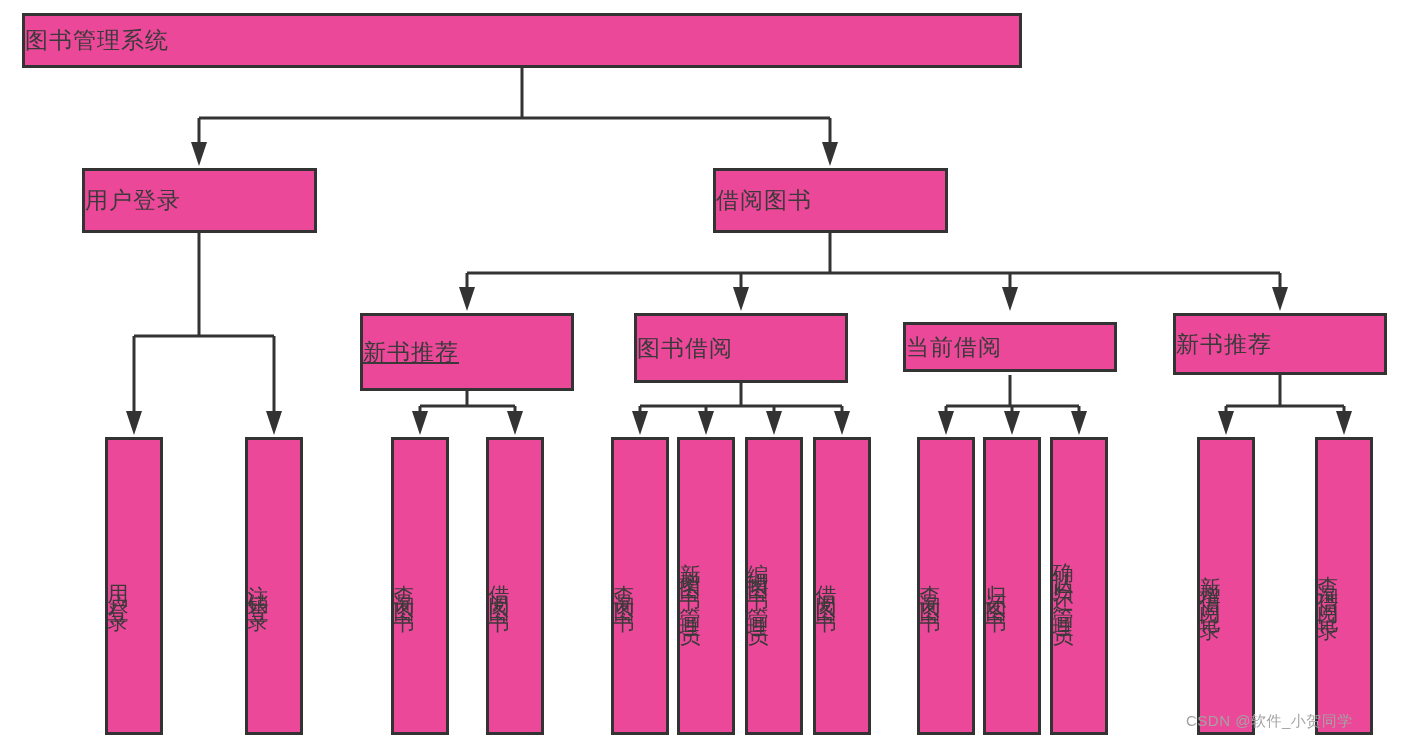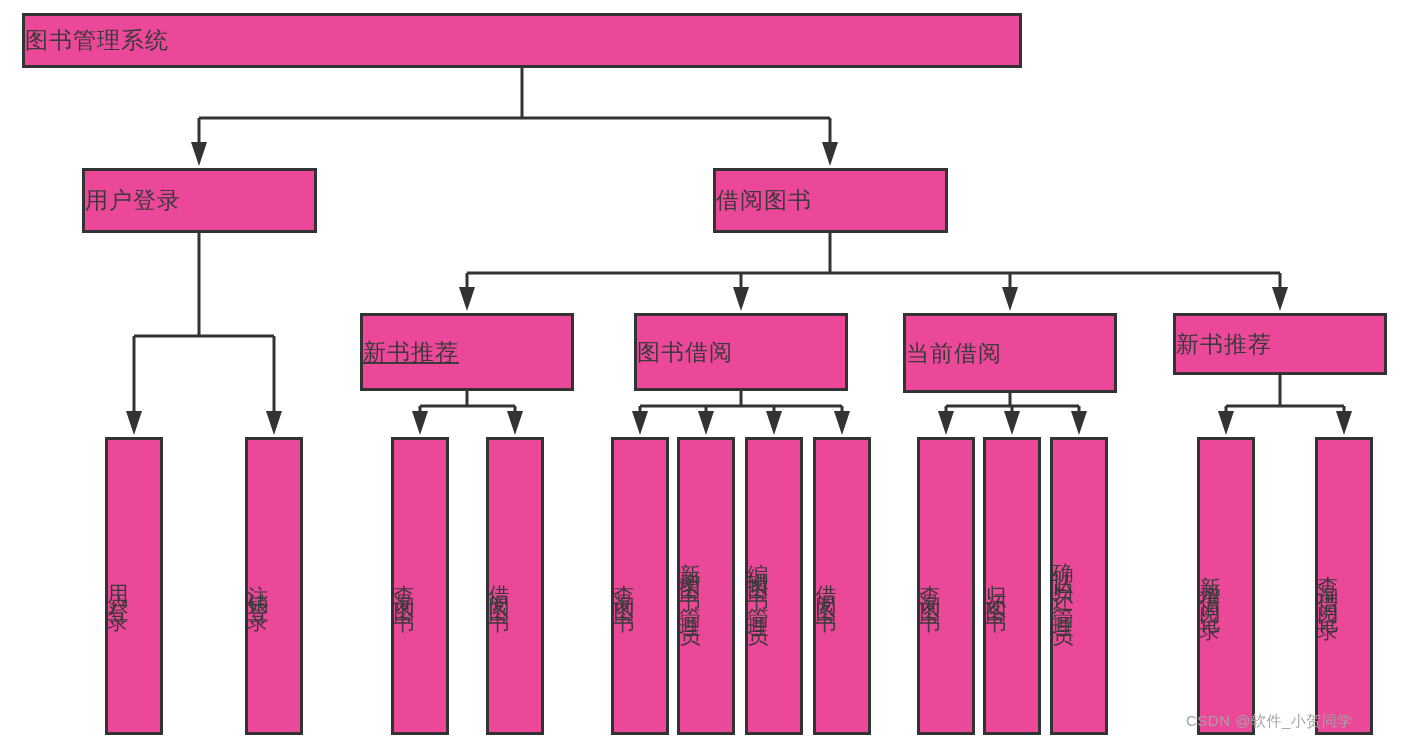--- a/index.html
+++ b/index.html
@@ -124,24 +124,24 @@
   <div class="node hbox" style="left:82px;top:168px;width:235px;height:65px;">
     <span class="label">用户登录</span>
   </div>
   <div class="node hbox" style="left:713px;top:168px;width:235px;height:65px;">
     <span class="label">借阅图书</span>
   </div>
 
   <div class="node hbox" style="left:360px;top:313px;width:214px;height:78px;text-decoration:underline;">
     <span class="label">新书推荐</span>
   </div>
-  <div class="node hbox" style="left:634px;top:313px;width:214px;height:78px;">
+  <div class="node hbox" style="left:634px;top:313px;width:214px;height:70px;">
     <span class="label">图书借阅</span>
   </div>
-  <div class="node hbox" style="left:903px;top:313px;width:214px;height:80px;">
+  <div class="node hbox" style="left:903px;top:322px;width:214px;height:50px;">
     <span class="label">当前借阅</span>
   </div>
   <div class="node hbox" style="left:1173px;top:313px;width:214px;height:62px;">
     <span class="label">新书推荐</span>
   </div>
 
   <div class="node vbox" style="left:105px;top:437px;width:58px;height:298px;">
     <span class="label">用户登录</span>
   </div>
   <div class="node vbox" style="left:245px;top:437px;width:58px;height:298px;">

